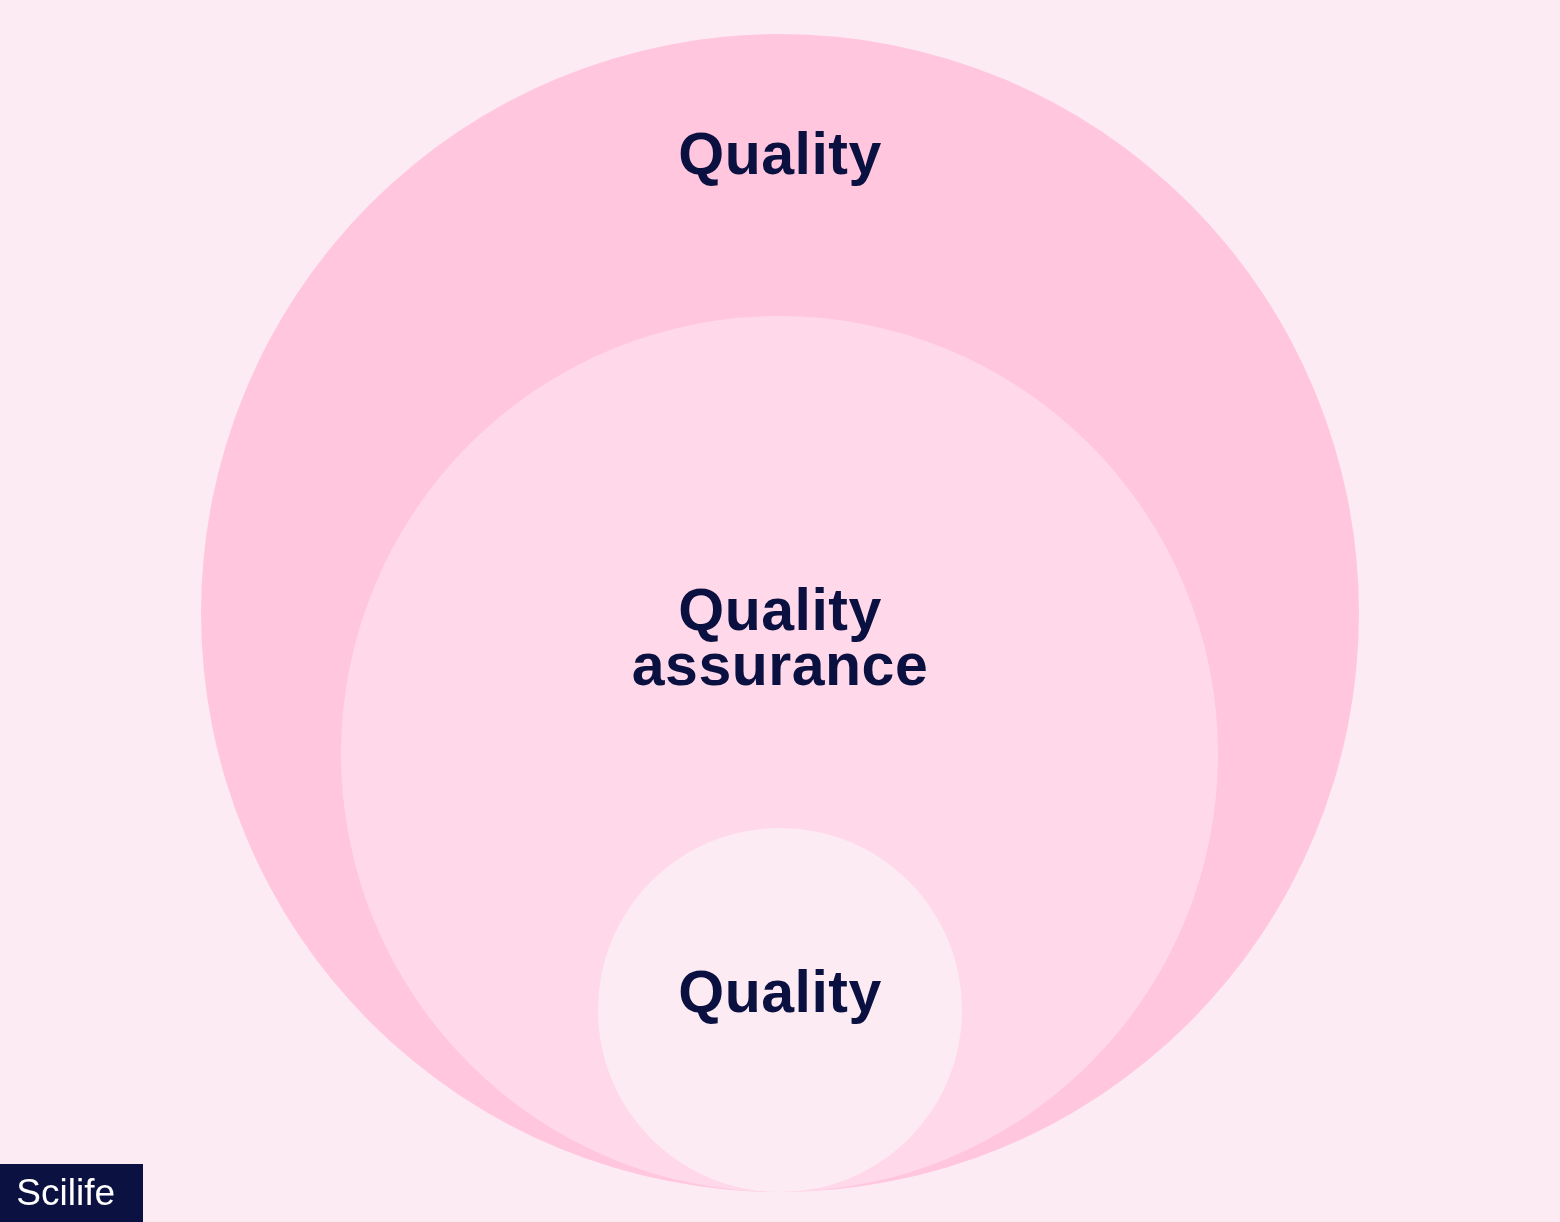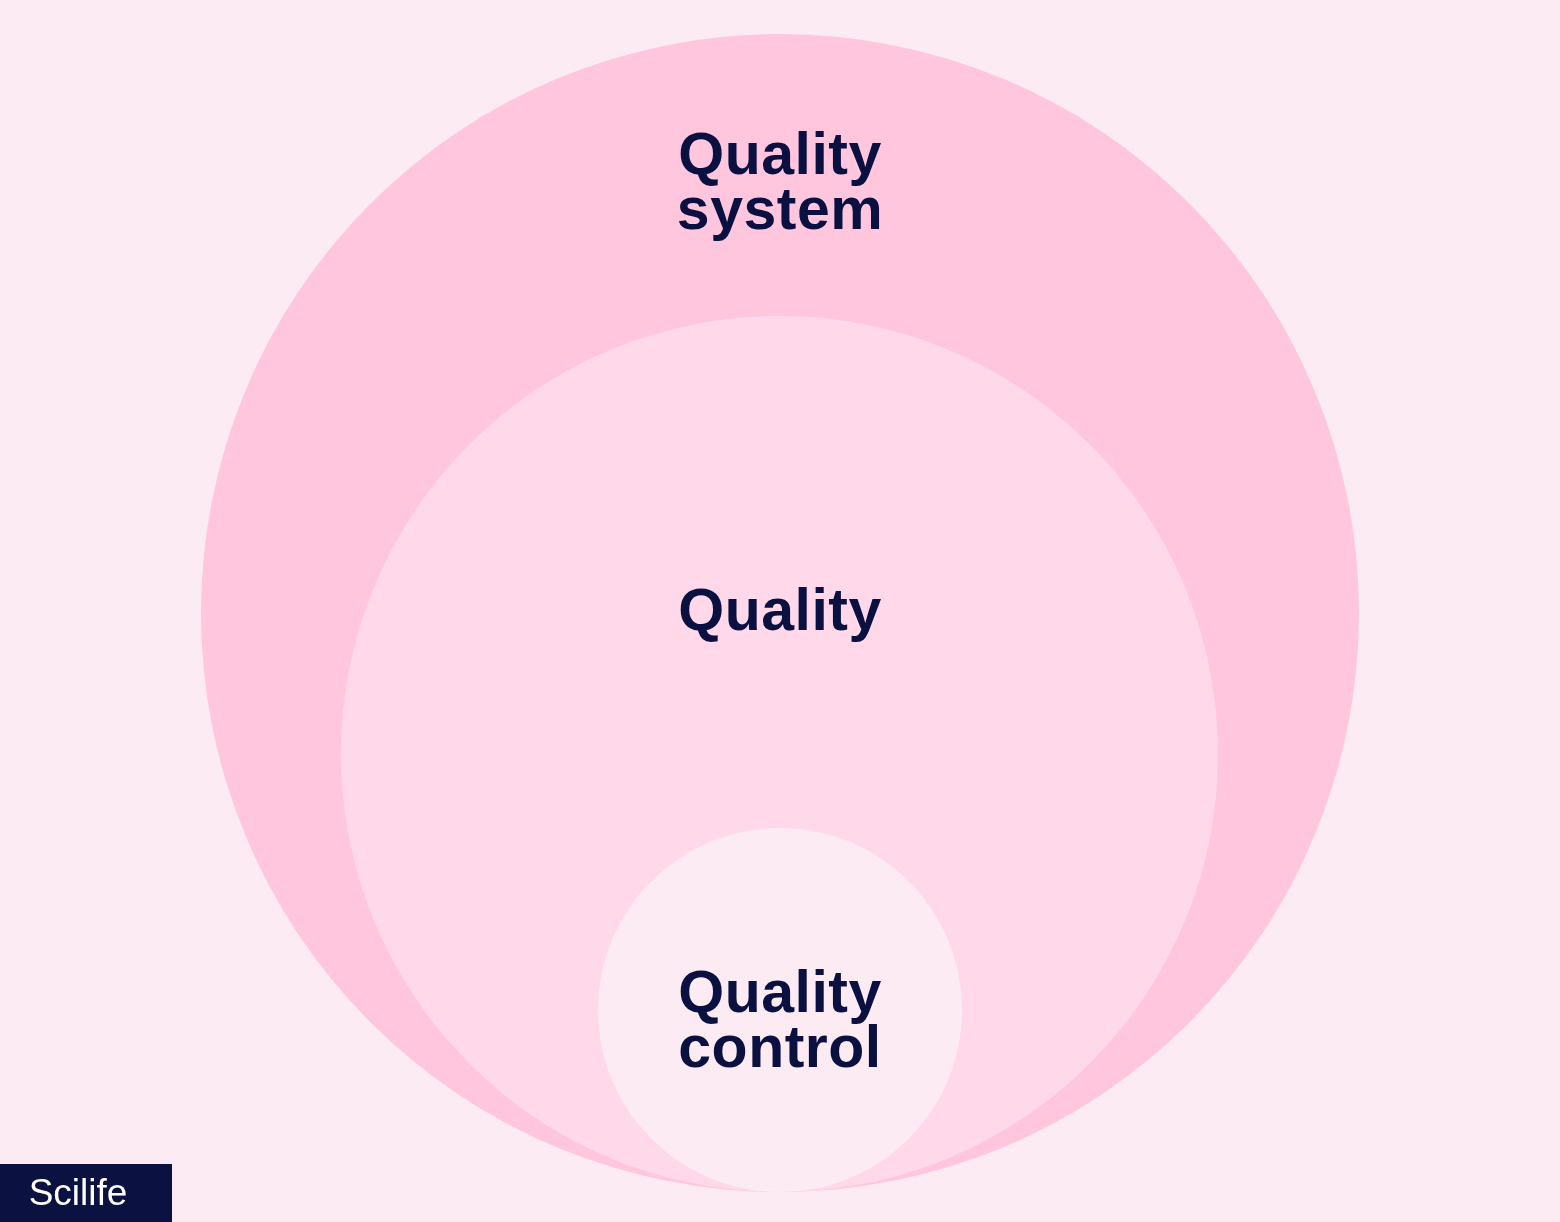--- a/index.html
+++ b/index.html
@@ -18,38 +18,37 @@
       text-align: center; color: #0a1040;
       font-size: 59px; font-weight: bold; line-height: 55px;
       letter-spacing: 0.5px;
     }
     .label span { display: block; }
     .l-outer  { top: 127px; }
     .l-middle { top: 583px; }
     .l-inner  { top: 965px; }
     .logo {
       position: absolute; left: 0; top: 1164px;
-      width: 172px; height: 58px;
+      width: 143px; height: 58px;
       background: #0b1140; color: #ffffff;
       font-size: 37px; line-height: 58px;
-      text-align: center; box-sizing: border-box; padding-right: 16px;
+      text-align: right; box-sizing: border-box; padding-right: 28px;
     }
   </style>
 </head>
 <body>
 
 <div class="circle outer"></div>
 <div class="circle middle"></div>
 <div class="circle inner"></div>
 
 <div class="label l-outer">
   <span>Quality</span>
-  <span>system</span>
 </div>
 <div class="label l-middle">
   <span>Quality</span>
+  <span>assurance</span>
 </div>
 <div class="label l-inner">
   <span>Quality</span>
-  <span>control</span>
 </div>
 
 <div class="logo">Scilife</div>
 
 </body></html>

